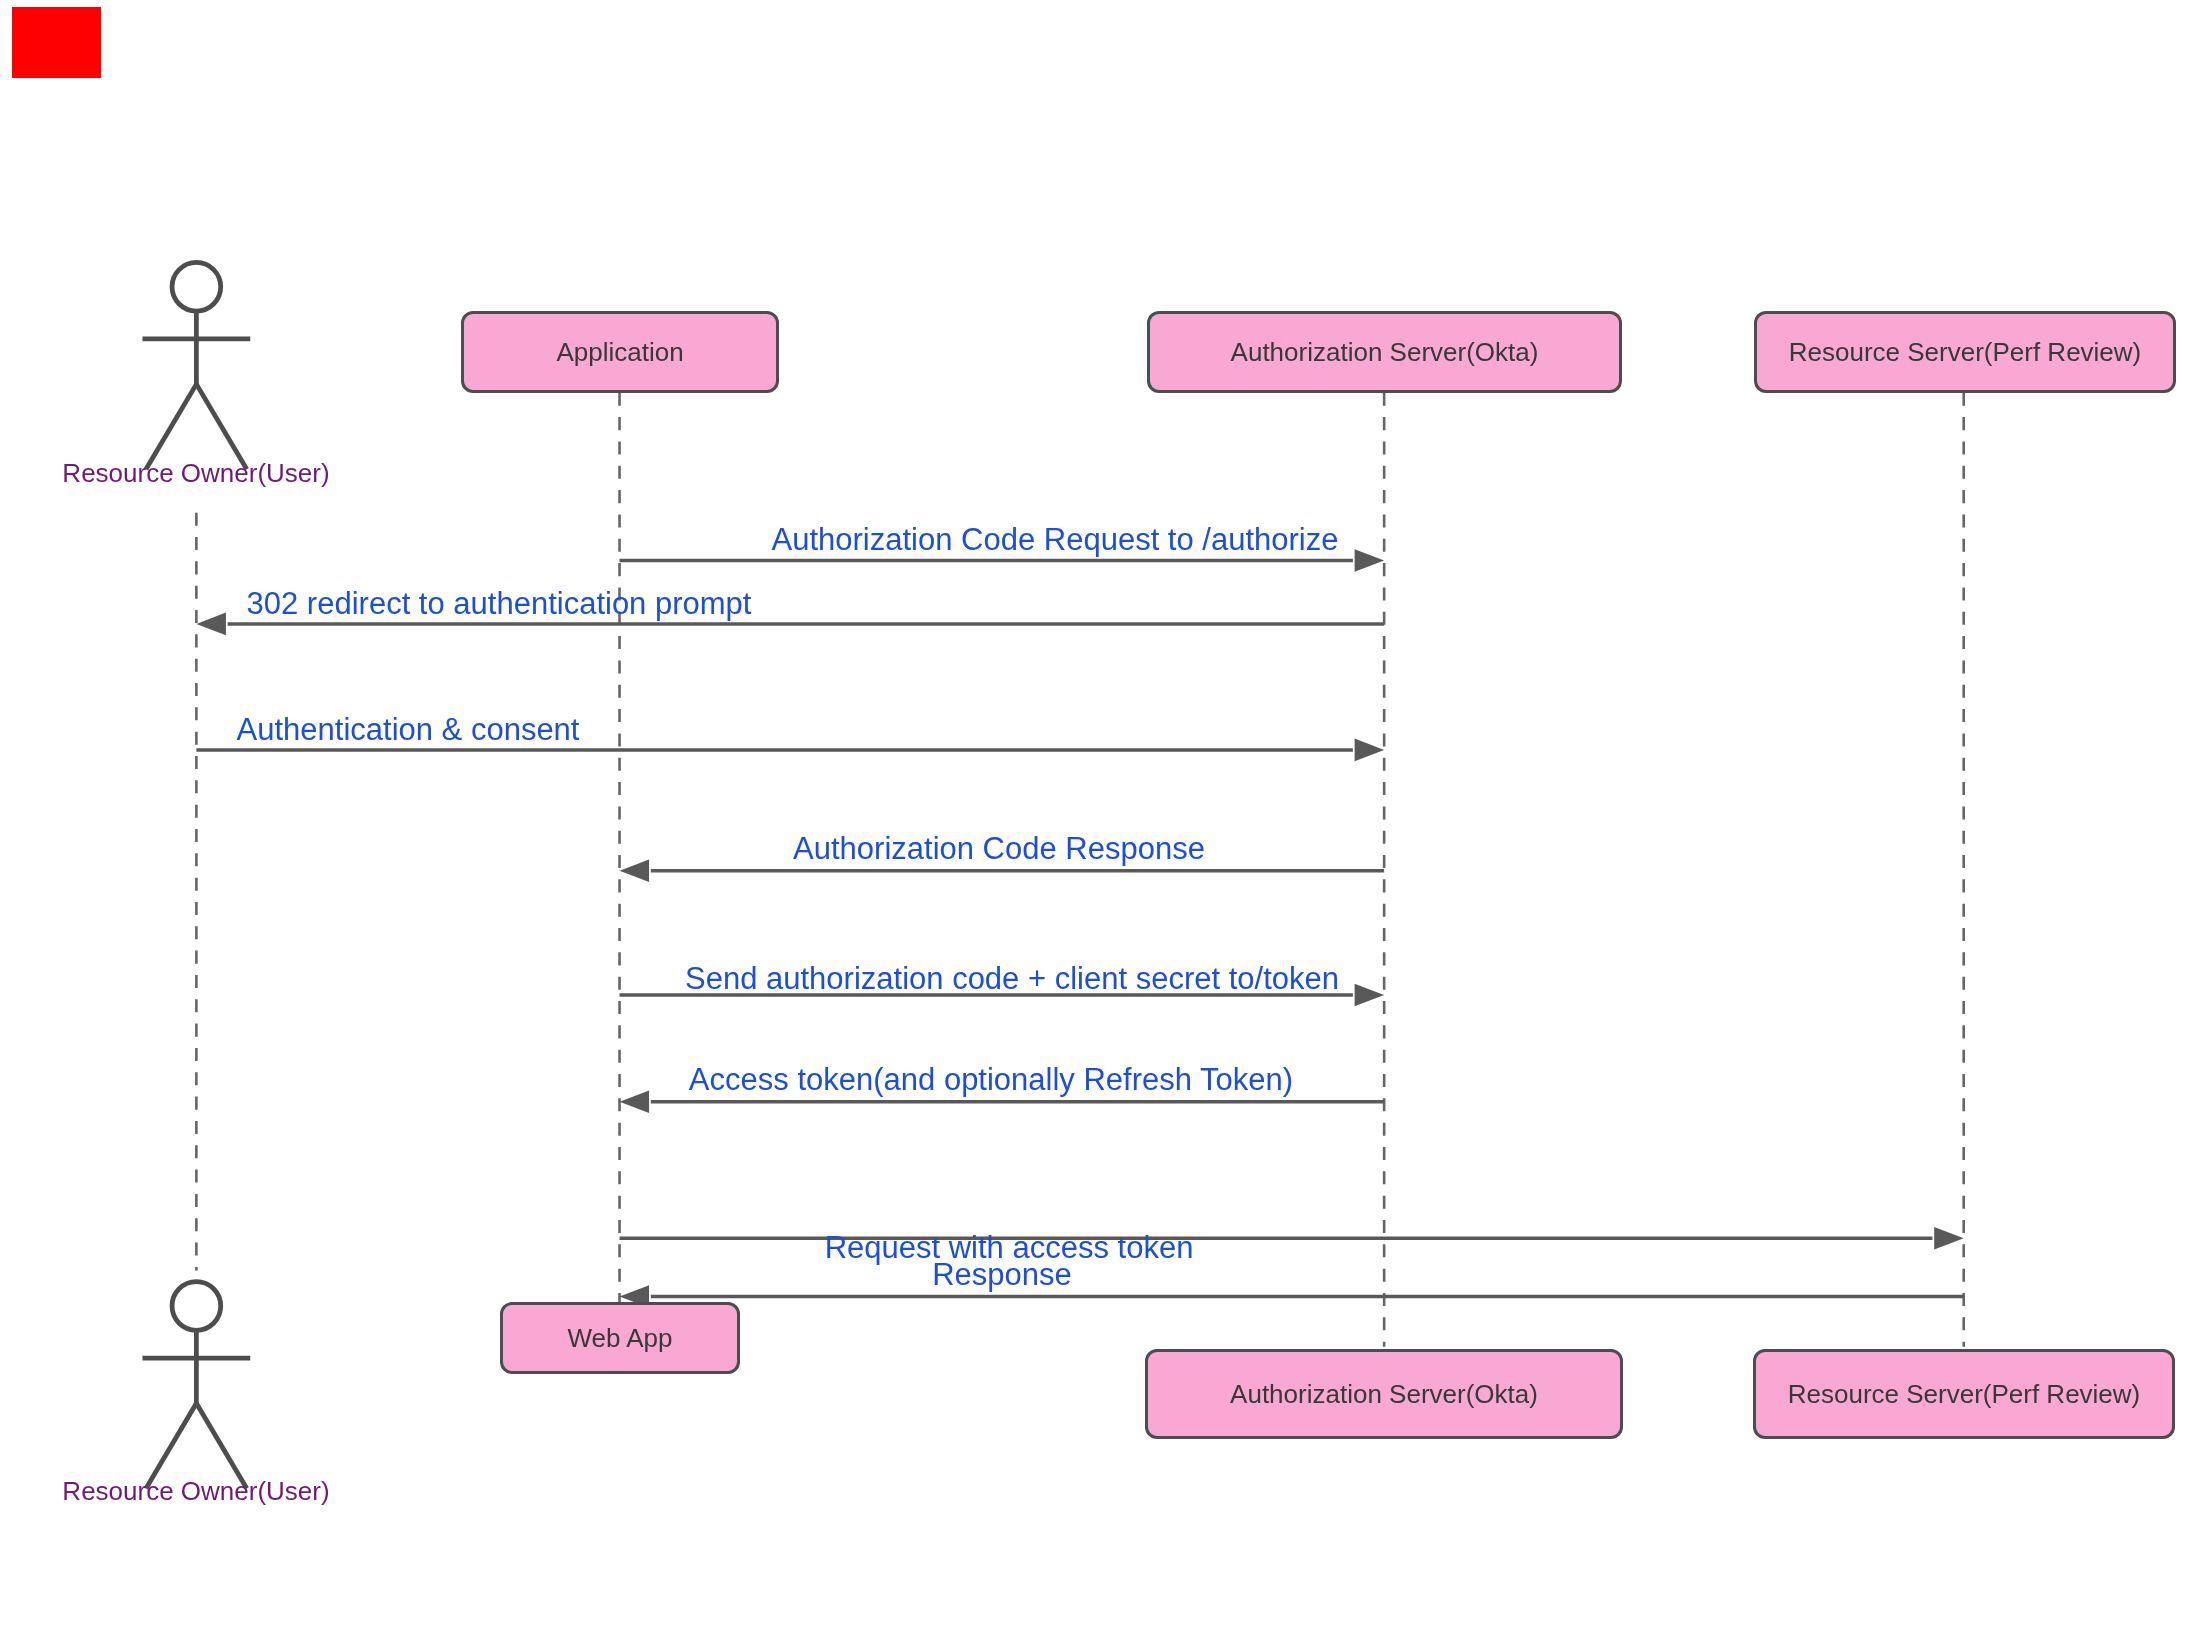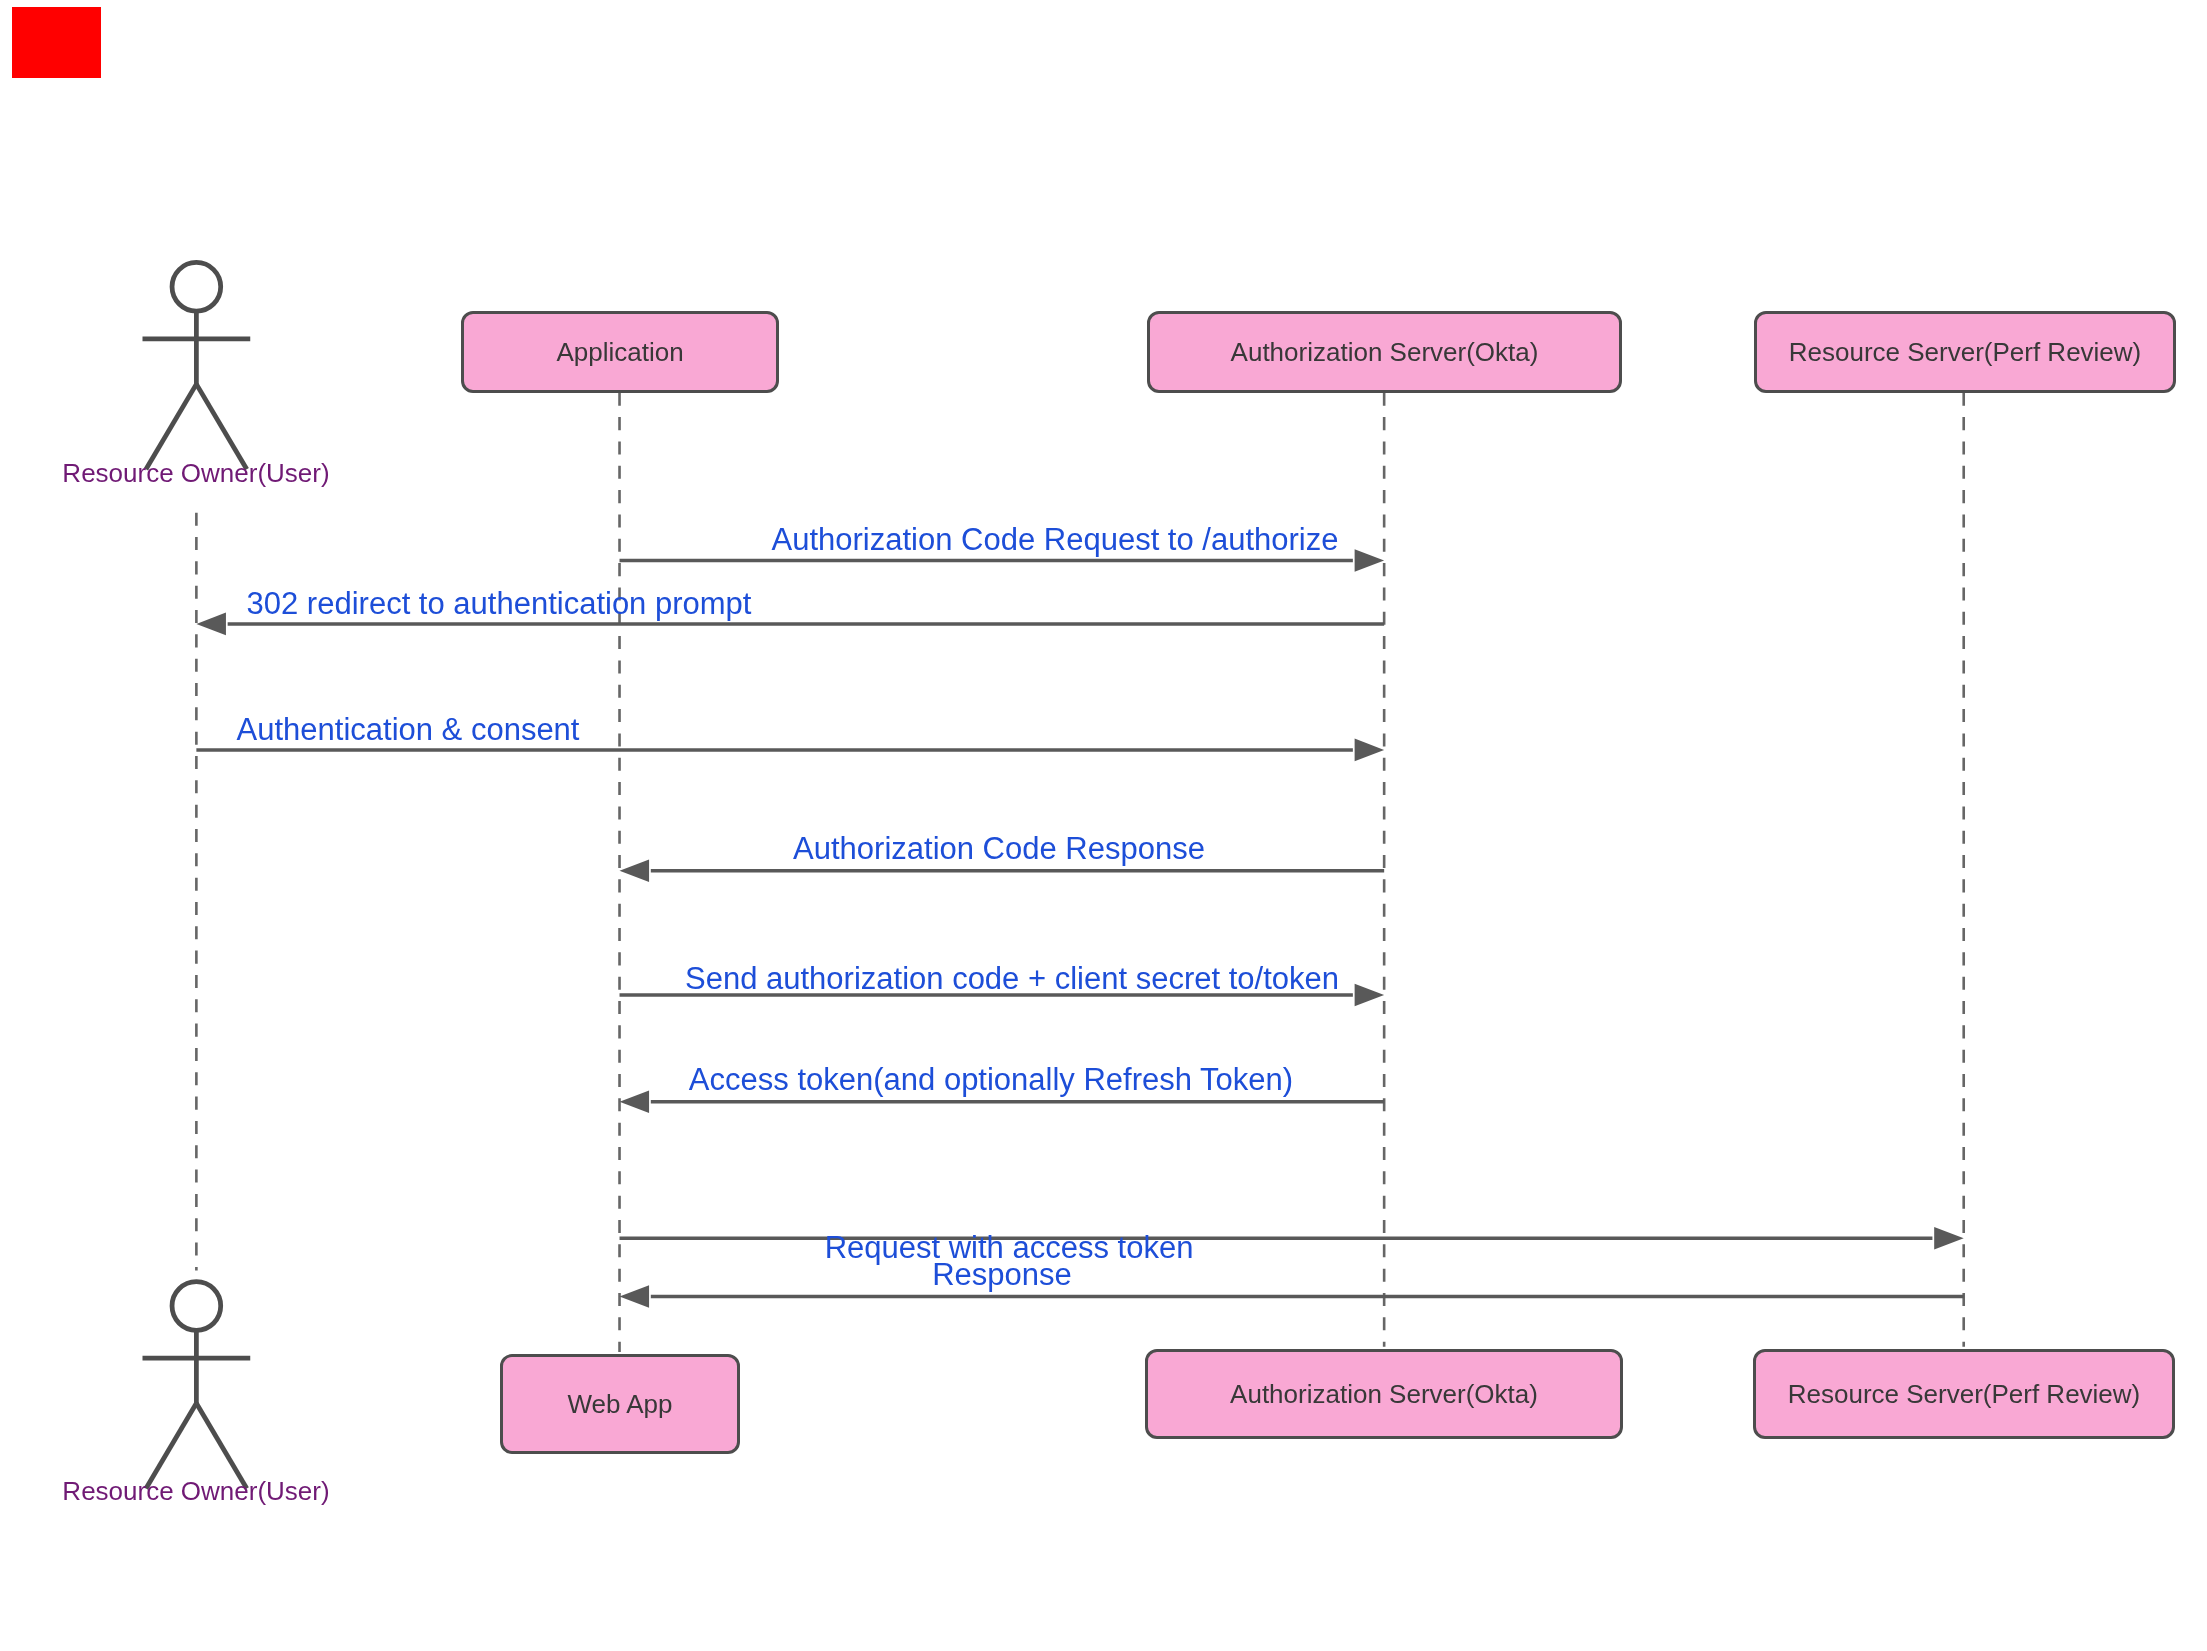--- a/index.html
+++ b/index.html
@@ -63,21 +63,21 @@
     left: 12px;
     top: 7px;
     width: 89px;
     height: 71px;
     background: #ff0000;
   }
   
   .box-app-top      { left: 461px;  top: 311px;  width: 318px; height: 82px; }
   .box-auth-top     { left: 1147px; top: 311px;  width: 475px; height: 82px; }
   .box-res-top      { left: 1754px; top: 311px;  width: 422px; height: 82px; }
-  .box-webapp       { left: 500px;  top: 1354px; width: 240px; height: 100px; }
+  .box-webapp       { left: 500px;  top: 1302px; width: 240px; height: 72px; }
   .box-auth-bottom  { left: 1145px; top: 1349px; width: 478px; height: 90px; }
   .box-res-bottom   { left: 1753px; top: 1349px; width: 422px; height: 90px; }
 </style>
 </head>
 <body>
 
 <div class="stage">
 
   <div class="red-marker"></div>
 

